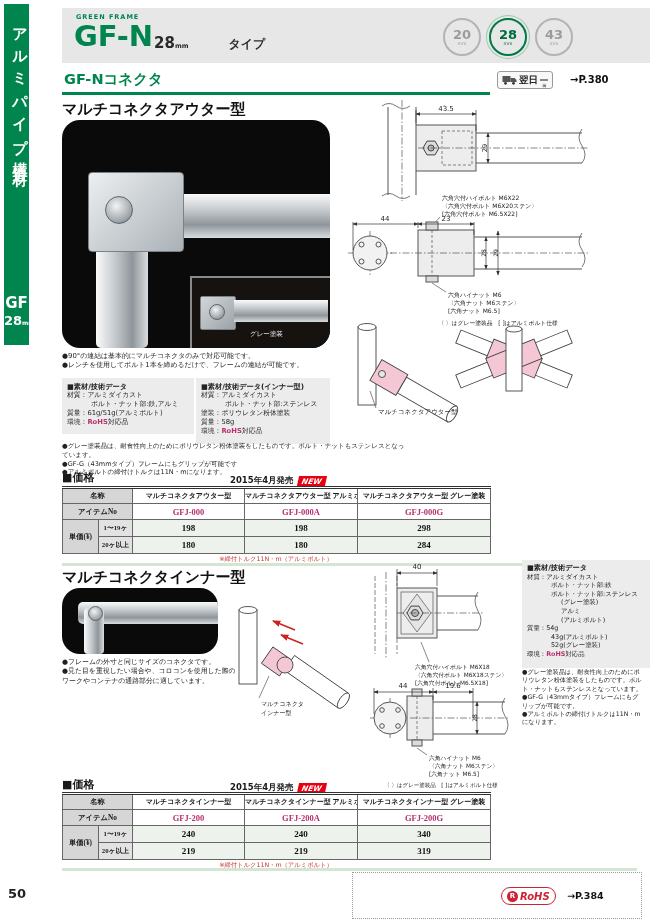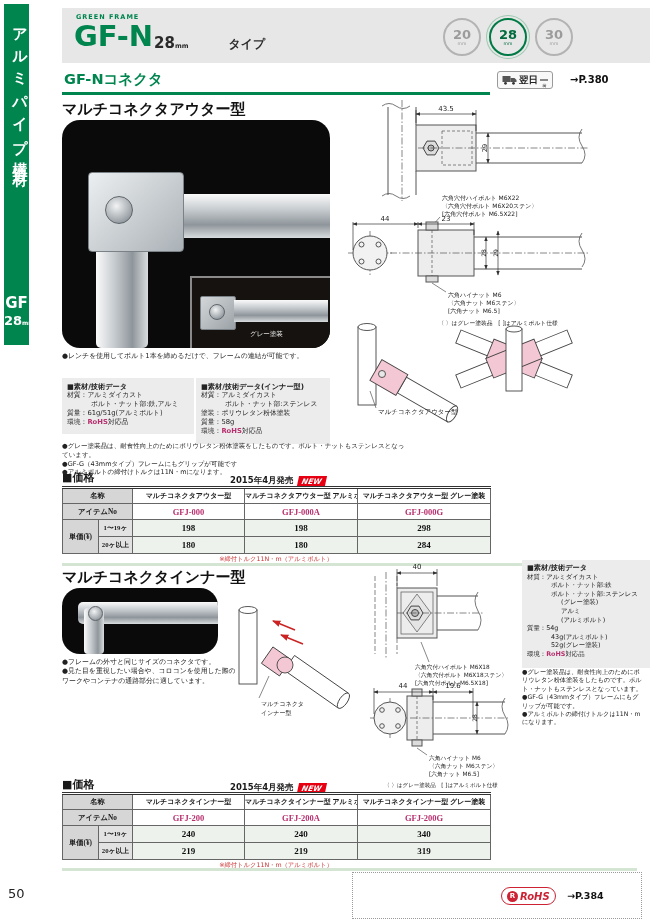--- a/index.html
+++ b/index.html
@@ -74,21 +74,21 @@
   .obadge .doc i{display:block;height:1.5px;background:#2f7a4b;margin:3px 2px 0 2px;}
   .obadge .olab{position:absolute;left:0;bottom:0;width:100%;background:#2f7a4b;color:#fff;font-size:5.5px;text-align:center;line-height:8px;}
   .ofield{font-size:6.3px;color:#222;}
   .oitem{font-size:12.5px;font-weight:bold;color:#00854f;}
   .qty-box{display:inline-block;width:10px;height:10px;border:1px solid #999;background:#fff;vertical-align:middle;margin-right:2px;}
   .dotted{left:352px;top:872px;width:288px;height:45px;border:1.2px dotted #9a9a9a;}
   .rohs-pill{display:flex;align-items:center;gap:2px;border:1.6px solid #cc2233;border-radius:9px;background:#fff;padding:1px 5px;height:14px;}
   .rohs-pill .cir{width:11px;height:11px;border-radius:50%;background:#cc2233;color:#fff;font-size:7px;font-weight:bold;
                   display:flex;align-items:center;justify-content:center;}
   .rohs-pill b{color:#cc2233;font-size:10px;font-style:italic;}
-  .pagenum{font-size:13px;font-weight:normal;color:#222;}
+  .pagenum{font-size:13px;font-weight:bold;color:#222;}
   svg text{font-family:"DejaVu Sans","Liberation Sans",sans-serif;}
 </style>
 </head>
 <body>
 
 <div class="page">
 
   <div class="abs sidebar">
     <div class="side-title">アルミパイプ構造材</div>
     <div class="side-gf">GF</div>
@@ -104,21 +104,21 @@
     <div class="abs badges">
       <div class="badge">
           <b>20</b>
           <span>mm</span>
         </div>
       <div class="badge active">
           <b>28</b>
           <span>mm</span>
         </div>
       <div class="badge">
-          <b>30</b>
+          <b>43</b>
           <span>mm</span>
         </div>
     </div>
   </div>
 
   <div class="abs sec-title green">GF-Nコネクタ</div>
   <div class="abs sec-line"></div>
   <div class="abs dlv">
     <svg width="15" height="10" viewBox="0 0 15 10">
       <rect x="0.5" y="1" width="8" height="6" fill="#555"></rect>
@@ -140,20 +140,21 @@
     <div class="abs hex" style="left:43px;top:76px;width:26px;height:26px;"></div>
     <div class="abs inset" style="left:128px;top:156px;width:138px;height:70px;">
       <div class="abs conn" style="left:8px;top:18px;width:34px;height:32px;border-radius:2px;background:linear-gradient(135deg,#d4d7d9,#9aa1a6);"></div>
       <div class="abs hex" style="left:17px;top:26px;width:14px;height:14px;"></div>
       <div class="abs pipe" style="left:42px;top:22px;width:94px;height:22px;"></div>
       <div class="abs cap" style="left:58px;top:52px;">グレー塗装</div>
     </div>
   </div>
 
   <div class="abs bullets" style="left:62px;top:352px;width:300px;">
+    <div>●90°の連結は基本的にマルチコネクタのみで対応可能です。</div>
     <div>●レンチを使用してボルト1本を締めるだけで、フレームの連結が可能です。</div>
   </div>
 
   <div class="abs spec" style="left:62px;top:378px;width:122px;height:48px;">
     <div class="tt">■素材/技術データ</div>
     <div>材質：アルミダイカスト</div>
     <div class="ind">ボルト・ナット部:鉄,アルミ</div>
     <div>質量：61g/51g(アルミボルト)</div>
     <div><span>環境：</span><span class="rohs">RoHS</span><span>対応品</span></div>
   </div>

